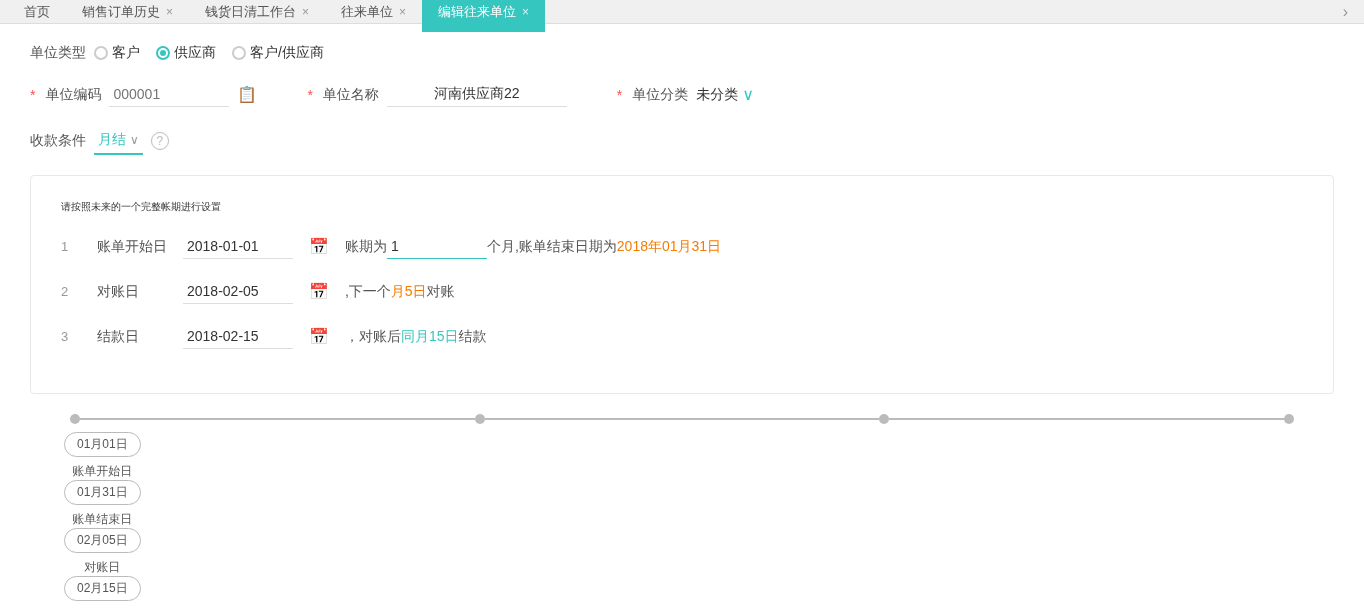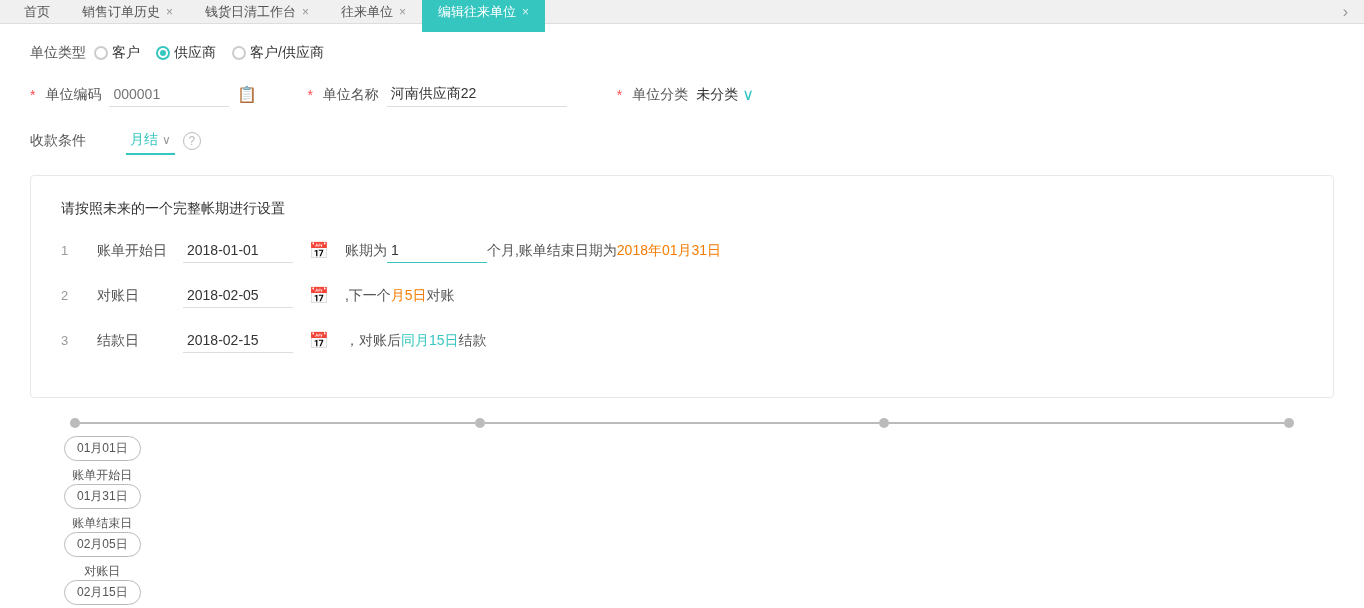--- a/index.html
+++ b/index.html
@@ -107,21 +107,21 @@
       border: none;
       border-bottom: 1px solid #ddd;
       outline: none;
       padding: 4px 4px;
       font-size: 14px;
       color: #333;
       background: transparent;
       min-width: 100px;
     }
     .input-field.code-field { width: 120px; color: #be185d; }
-    .input-field.name-field { width: 180px; }
+    .input-field.name-field { width: 180px; text-align: center; }
     .input-field.period-field { width: 80px; border-bottom-color: #36c6c0; }
     .calendar-icon {
       color: #36c6c0;
       cursor: pointer;
       font-size: 16px;
     }
     .dropdown-arrow { color: #999; font-size: 12px; }
     .category-dropdown {
       display: flex;
       align-items: center;
@@ -139,21 +139,20 @@
       margin-bottom: 20px;
     }
     .payment-label { color: #555; }
     .payment-dropdown {
       display: flex;
       align-items: center;
       gap: 4px;
       border-bottom: 2px solid #36c6c0;
       padding: 4px 4px;
       cursor: pointer;
-      margin-left: 32px;
     }
     .payment-value { color: #36c6c0; }
     .help-icon {
       width: 18px;
       height: 18px;
       border-radius: 50%;
       border: 1px solid #bbb;
       display: inline-flex;
       align-items: center;
       justify-content: center;
@@ -164,21 +163,21 @@
 
     
     .config-box {
       border: 1px solid #e8e8e8;
       border-radius: 4px;
       padding: 24px 30px;
       margin-bottom: 20px;
     }
     .config-title {
       color: #333;
-      font-size: 14px;
+      font-size: 10px;
       margin-bottom: 20px;
     }
     .config-row {
       display: flex;
       align-items: center;
       margin-bottom: 20px;
       gap: 16px;
     }
     .config-num {
       width: 20px;

